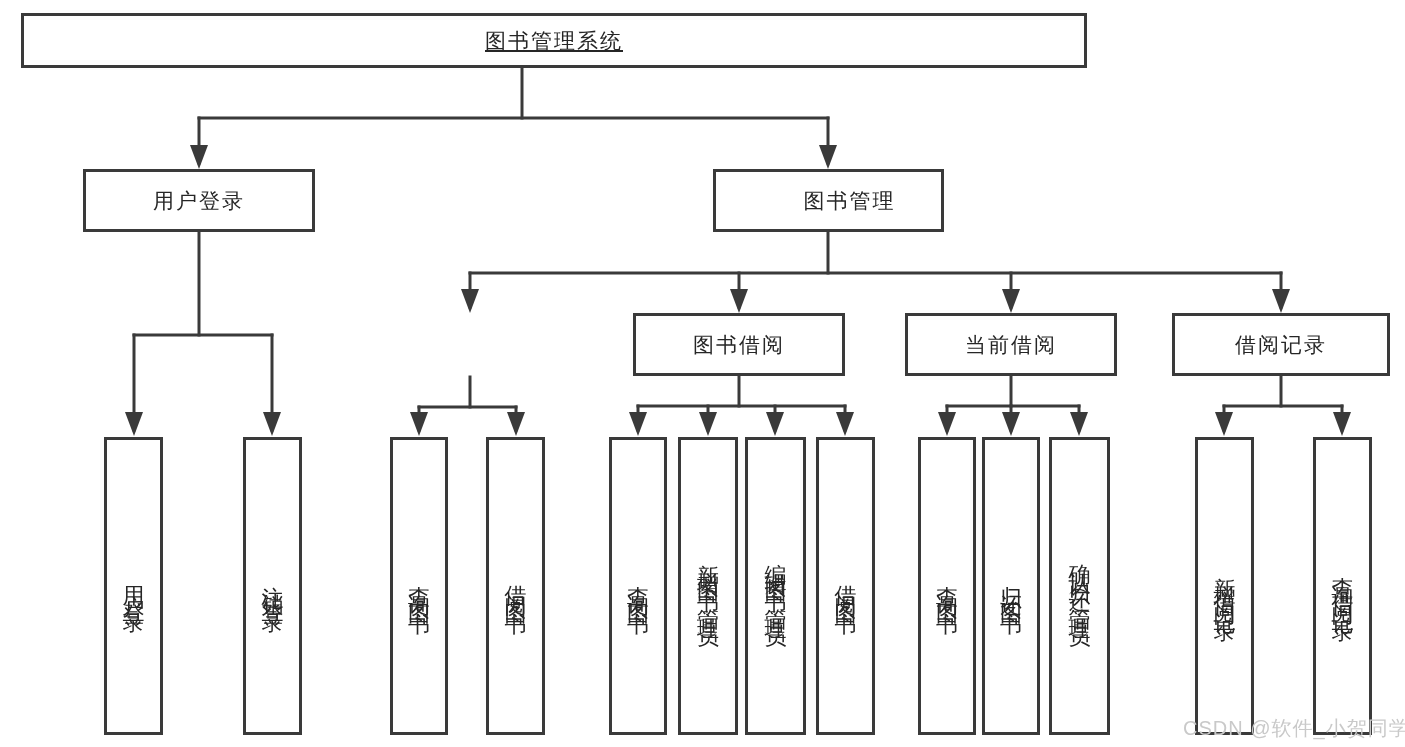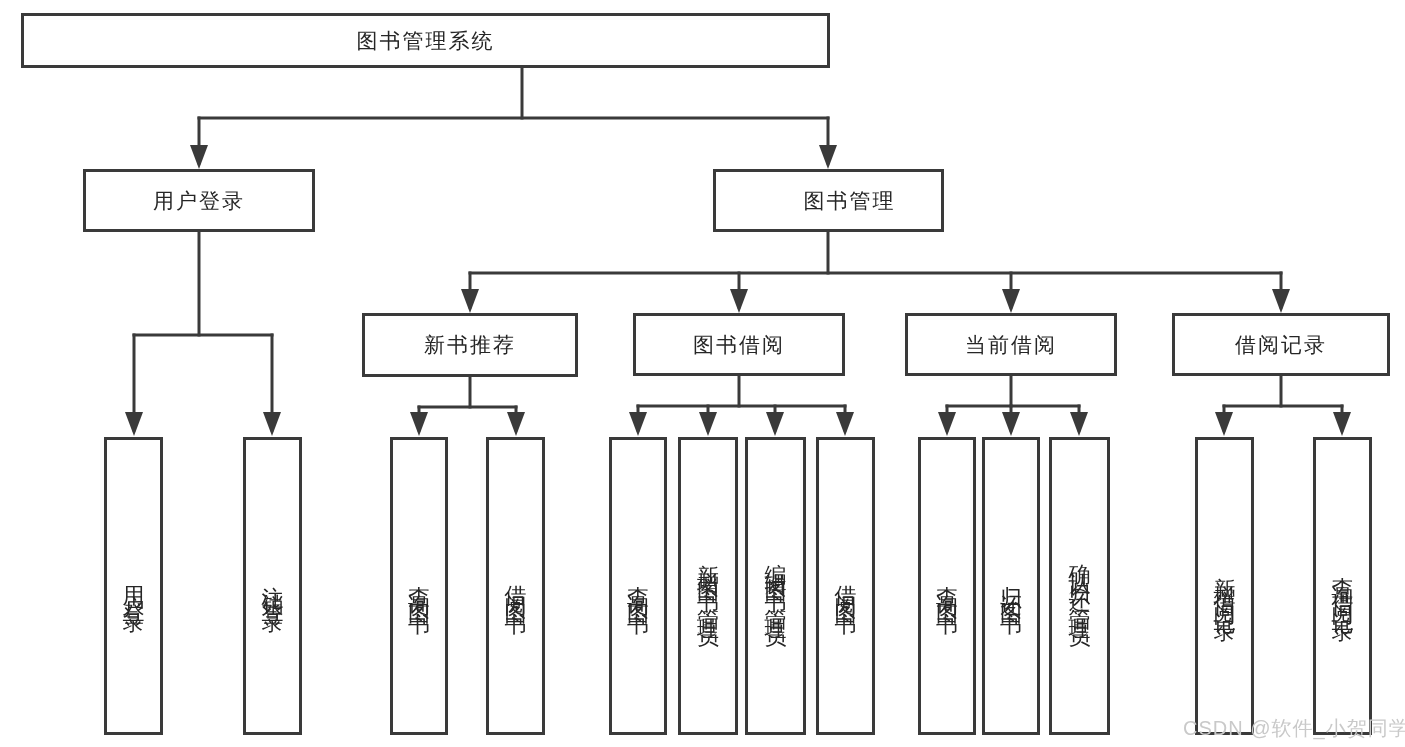--- a/index.html
+++ b/index.html
@@ -89,26 +89,25 @@
       <path d="M1011,406 V430" marker-end="url(#arr)"></path>
       <path d="M1079,406 V430" marker-end="url(#arr)"></path>
 
       <path d="M1281,376 V406"></path>
       <path d="M1224,406 H1342"></path>
       <path d="M1224,406 V430" marker-end="url(#arr)"></path>
       <path d="M1342,406 V430" marker-end="url(#arr)"></path>
     </g>
   </svg>
 
-  <div class="node" style="left:21px; top:13px; width:809px; height:55px;">图书管理系统</div>
+  <div class="node" style="left:21px; top:13px; width:1066px; height:55px;text-decoration:underline;">图书管理系统</div>
 
   <div class="node" style="left:83px; top:169px; width:232px; height:63px;">用户登录</div>
   <div class="node" style="left:713px; top:169px; width:231px; height:63px;padding-left:42px;">图书管理</div>
 
-  <div class="node" style="left:362px; top:313px; width:216px; height:64px;">新书推荐</div>
   <div class="node" style="left:905px; top:313px; width:212px; height:63px;">当前借阅</div>
   <div class="node" style="left:633px; top:313px; width:212px; height:63px;">图书借阅</div>
   <div class="node" style="left:1172px; top:313px; width:218px; height:63px;">借阅记录</div>
 
   <div class="node" style="left:104px; top:437px; width:59px; height:298px;">
     <span class="vtext">用户登录</span>
   </div>
   <div class="node" style="left:243px; top:437px; width:59px; height:298px;">
     <span class="vtext">注销登录</span>
   </div>

